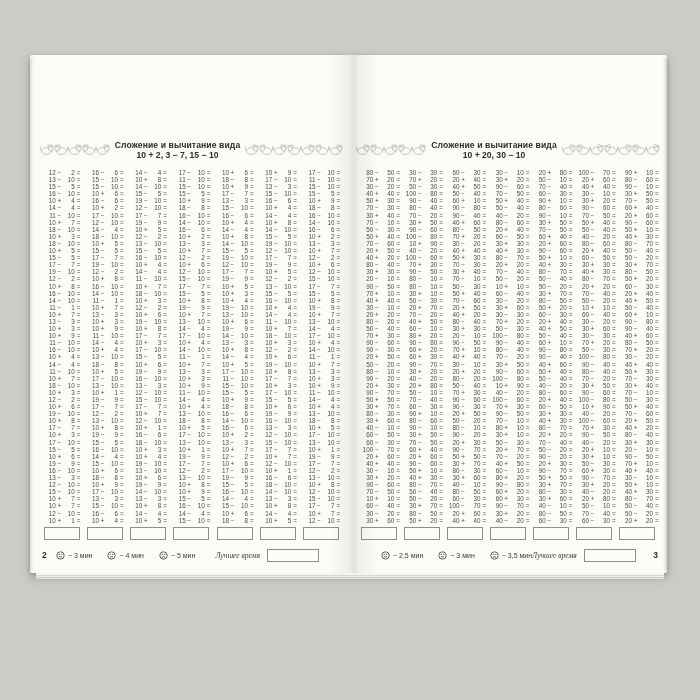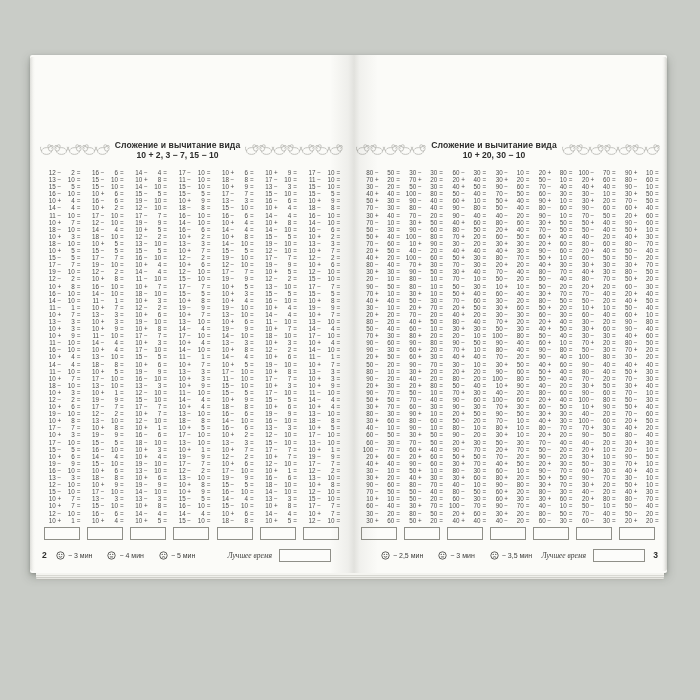--- a/index.html
+++ b/index.html
@@ -64,21 +64,21 @@
   .page-right .eq .b{width:14px;}
 
   .boxes{
     position:absolute;top:472px;left:2px;right:2px;
     display:grid;grid-template-columns:repeat(7,1fr);
   }
   .aboxwrap{display:flex;justify-content:center;}
   .abox{width:34px;height:11px;border:1px solid #8f8f88;background:#fcfcfa;}
 
   .footer{
-    position:absolute;top:492px;left:0;right:0;height:16px;
+    position:absolute;top:492px;left:0;right:12px;height:16px;
     display:flex;align-items:center;font-size:7px;color:#3c3c3a;
   }
   .page-left .footer{padding-left:18px;padding-right:14px;}
   .page-right .footer{padding-left:26px;padding-right:16px;}
   .legend{display:flex;align-items:center;gap:15px;}
   .legend-item{display:flex;align-items:center;gap:3px;white-space:nowrap;}
   .best{margin-left:auto;display:flex;align-items:center;gap:7px;}
   .best-label{font-family:"Liberation Serif", serif;font-style:italic;font-size:7.5px;color:#3a3a38;white-space:nowrap;}
   .best-box{width:50px;height:11px;border:1px solid #8f8f88;background:#fcfcfa;}
 

